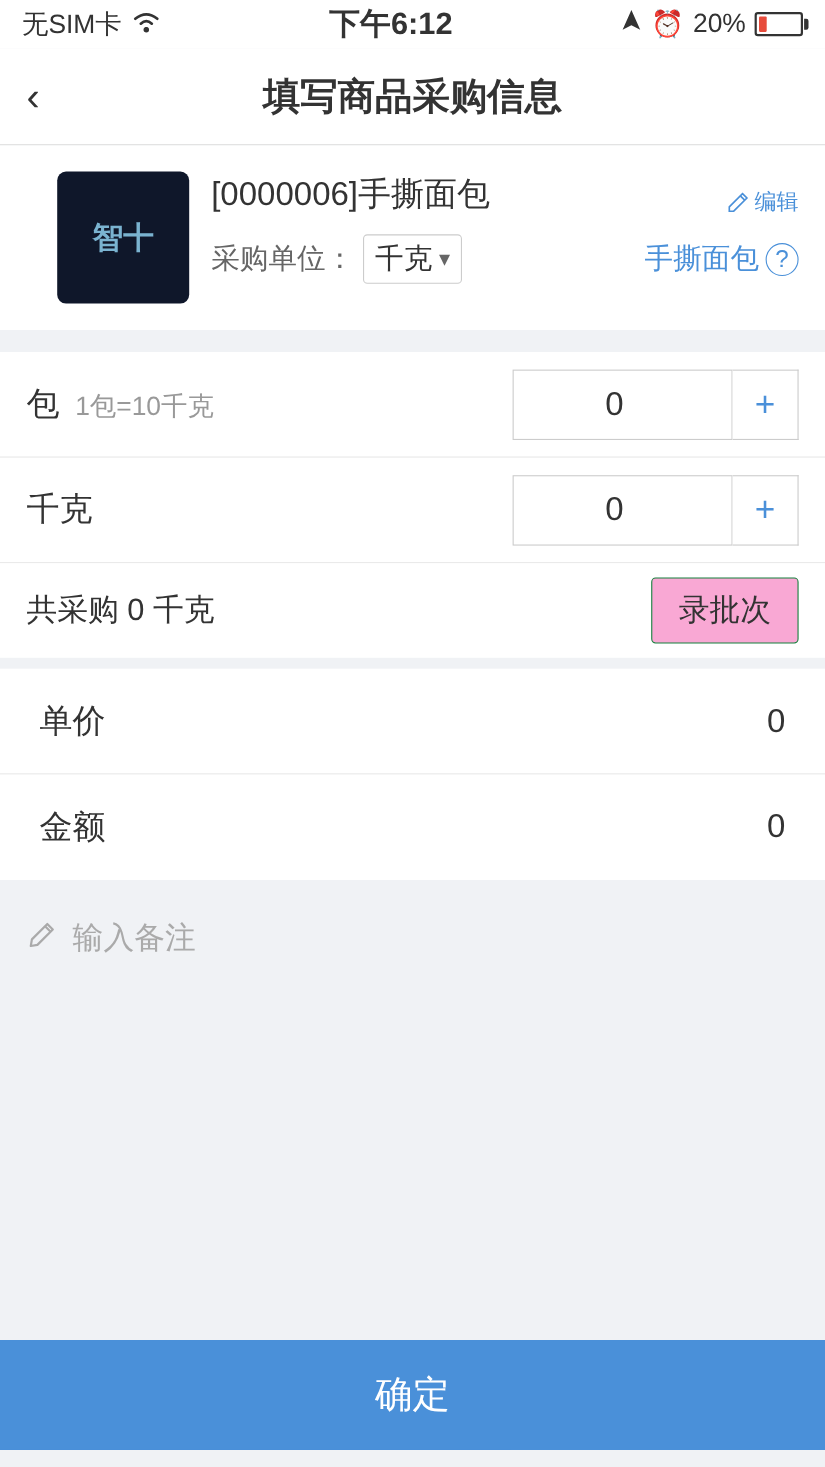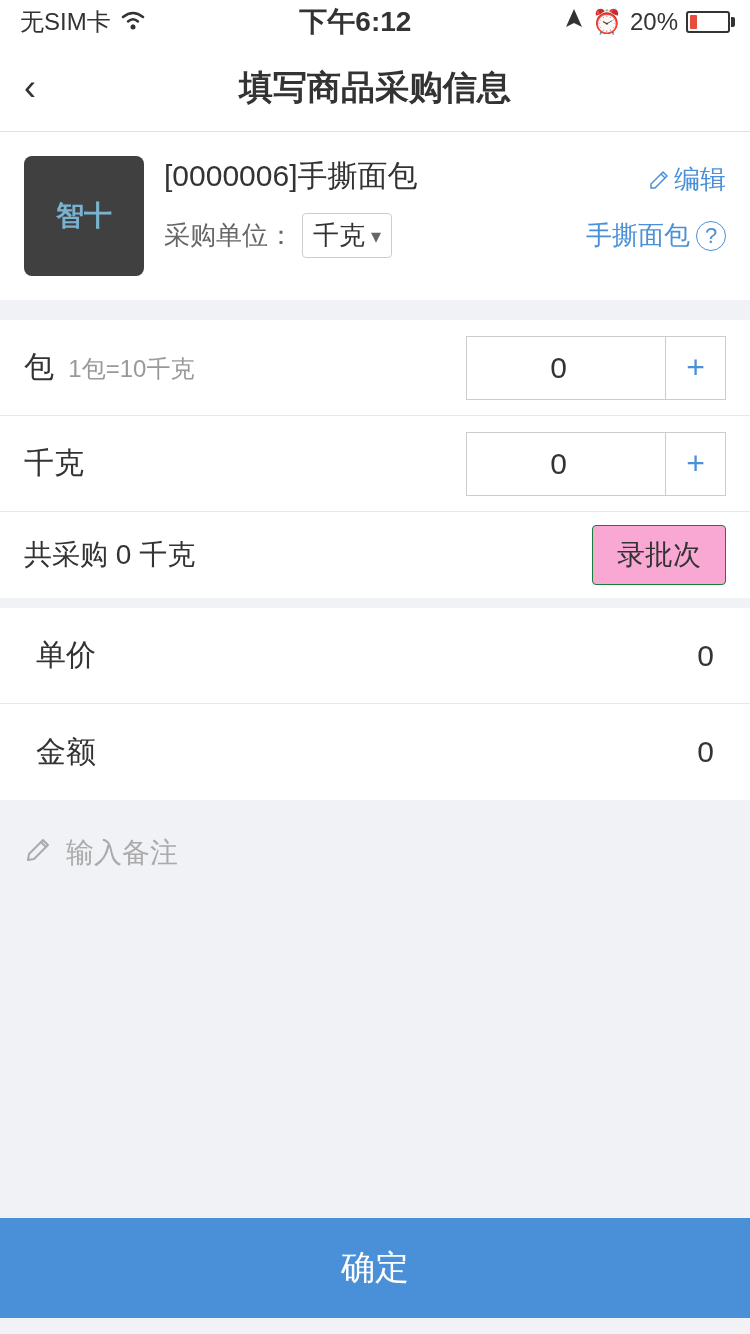--- a/index.html
+++ b/index.html
@@ -106,44 +106,45 @@
       margin-top: 0;
       padding: 24px;
       display: flex;
       align-items: flex-start;
       gap: 20px;
       border-bottom: 10px solid #f0f2f5;
     }
     .product-thumb {
       width: 120px;
       height: 120px;
-      background: #404040;
+      background: #0f172a;
       border-radius: 8px;
       display: flex;
       align-items: center;
       justify-content: center;
       flex-shrink: 0;
+      margin-left: 28px;
     }
     .product-info {
       flex: 1;
     }
     .product-header {
       display: flex;
       justify-content: space-between;
       align-items: flex-end;
       margin-bottom: 16px;
     }
     .product-name {
       font-size: 30px;
       font-weight: 500;
       color: #333;
     }
     .product-edit {
       color: #4a90d9;
-      font-size: 26px;
+      font-size: 20px;
       display: flex;
       align-items: center;
       gap: 4px;
     }
     .product-unit-row {
       display: flex;
       justify-content: space-between;
       align-items: center;
     }
     .unit-label {

